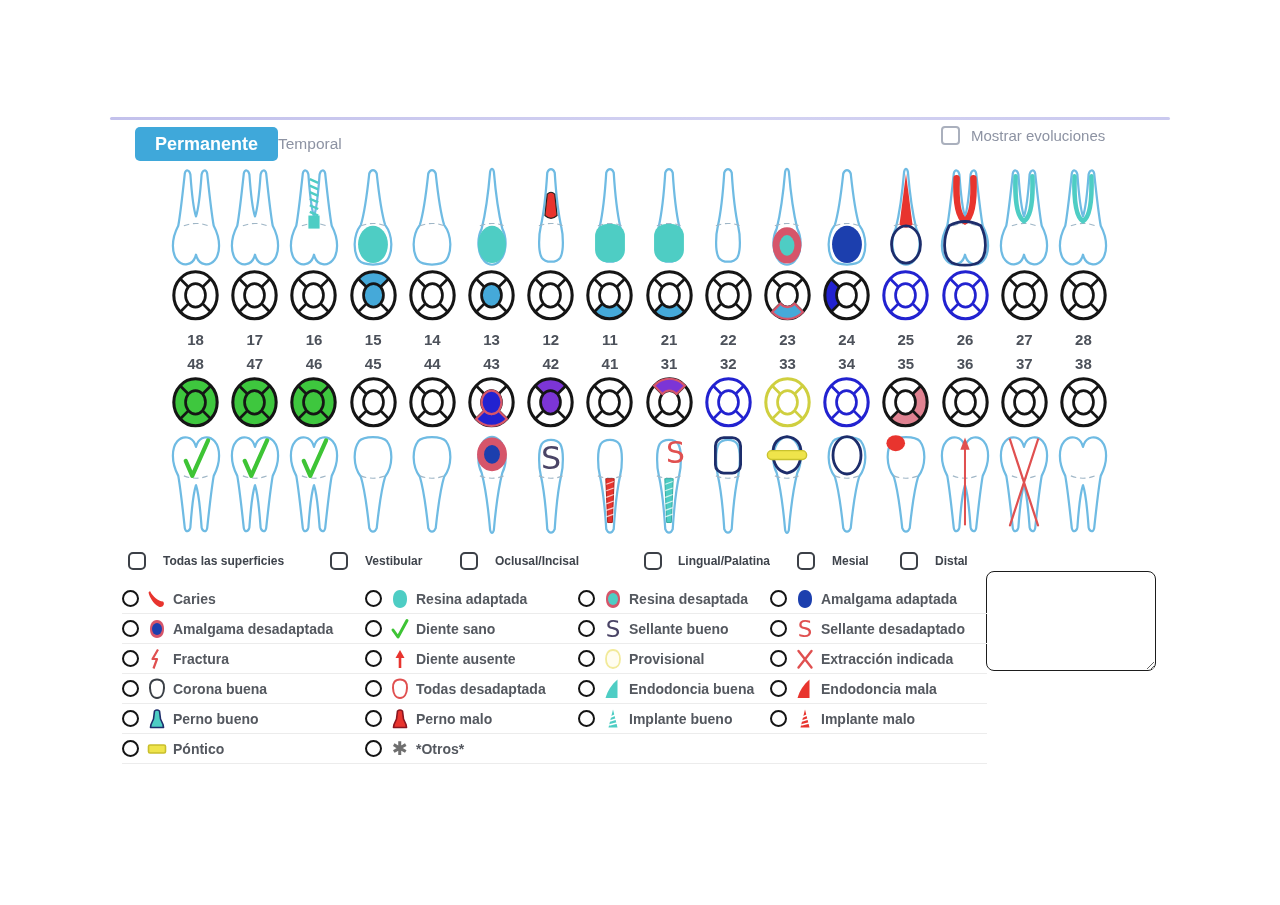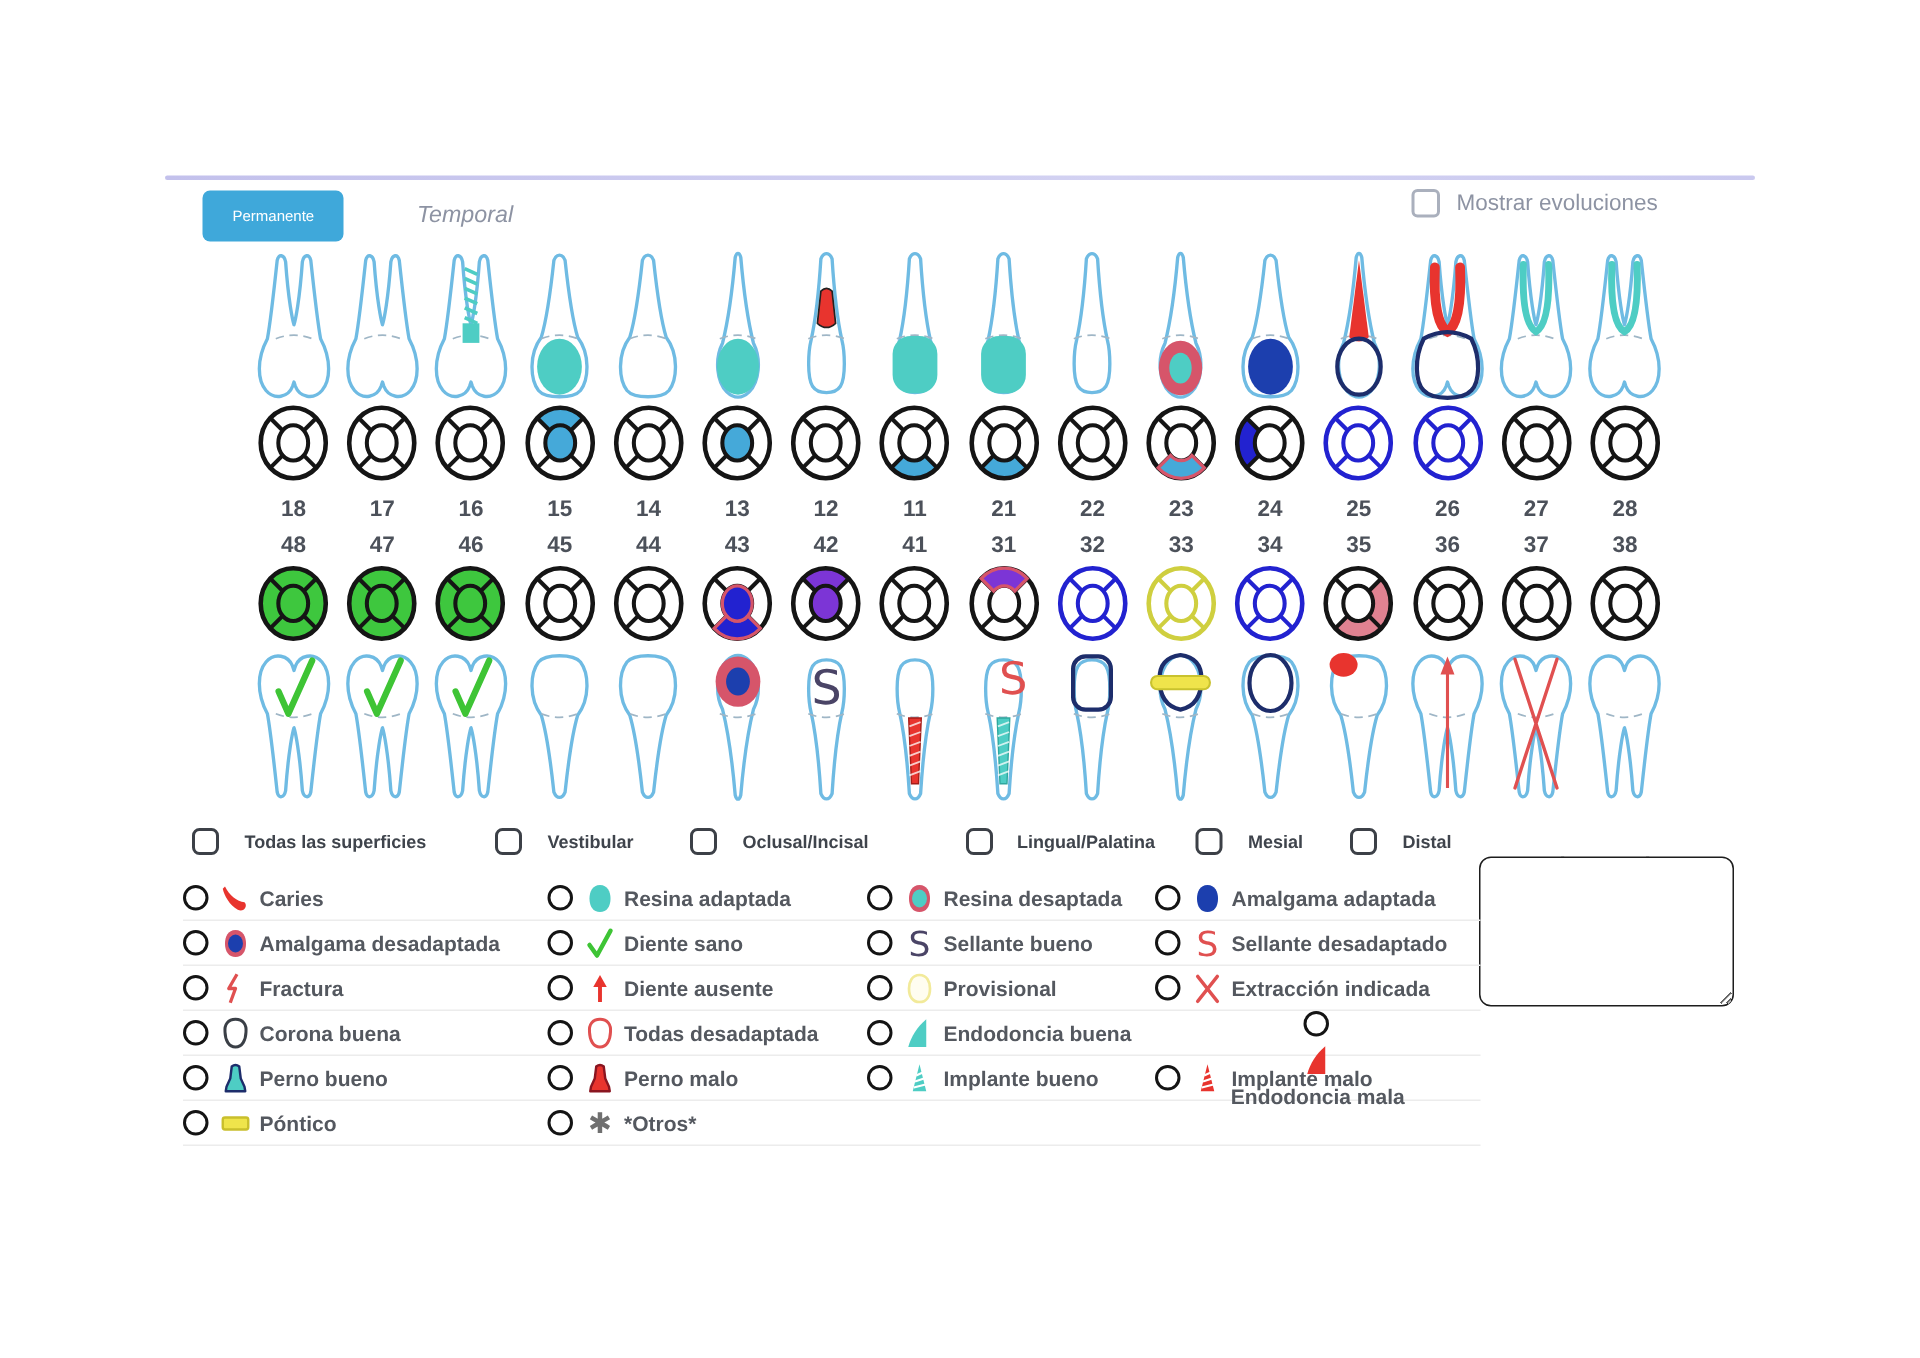--- a/index.html
+++ b/index.html
@@ -1,23 +1,23 @@
 <!DOCTYPE html>
 <html><head>
 <meta charset="utf-8">
 <style>
   * { box-sizing: border-box; }
   body { margin:0; background:#fff; font-family:"Liberation Sans","DejaVu Sans",sans-serif; }
   .page { position:relative; width:1280px; height:905px; background:#fff; overflow:hidden; }
   .top-line { position:absolute; left:110px; top:117px; width:1060px; height:3px;
     background:linear-gradient(90deg,#c3c1ec,#d3d2f2 60%,#cac9ef); border-radius:2px; }
   .tab { position:absolute; top:127px; height:34px; border:none; cursor:pointer;
-    font-family:inherit; font-size:10px; font-weight:400; border-radius:5px; padding:0 20px; }
+    font-family:inherit; font-size:18px; font-weight:700; border-radius:5px; padding:0 20px; }
   .tab.active { left:135px; background:#3fa8da; color:#fff; }
-  .tab.inactive { left:258px; background:transparent; color:#8d93a3; font-weight:400; font-size:15.5px;font-style:italic; }
+  .tab.inactive { left:258px; background:transparent; color:#8d93a3; font-weight:400; font-size:15.5px; }
   .evo { position:absolute; left:941px; top:126px; display:flex; align-items:center; gap:11px; }
   .evo-box { width:19px; height:19px; border:2px solid #aab0bd; border-radius:4px; background:#fff; cursor:pointer; }
   .evo-label { color:#8d93a3; font-size:15px; }
   .chart { position:absolute; left:166px; top:167px; width:948px; display:flex; }
   .tcol { width:59.2px; display:flex; flex-direction:column; align-items:center; }
   .tooth-svg { width:56px; height:100px; cursor:pointer; }
   .tooth-svg.lower { height:96px; margin-top:4px; }
   .circ-svg { width:47px; height:51px; margin-top:3px; cursor:pointer; }
   .circ-svg.lower { margin-top:4px; }
   .num { font-size:15px; font-weight:700; color:#4c515a; line-height:18px; }
@@ -749,21 +749,21 @@
             </svg></span>
           <span class="llabel">Todas desadaptada</span>
         </div>
         <div class="lcell" style="width: 192px;">
           <span class="lradio"></span>
           <span class="licon"><svg viewBox="0 0 22 22" xmlns="http://www.w3.org/2000/svg">
               <path d="M15.5,1.5 L15.5,20 L3.5,20 C5.5,13 9.5,6.5 15.5,1.5 Z" fill="#4ecdc4"></path>
             </svg></span>
           <span class="llabel">Endodoncia buena</span>
         </div>
-        <div class="lcell" style="width: 217px; flex-direction: column;">
+        <div class="lcell" style="width: 217px;">
           <span class="lradio"></span>
           <span class="licon"><svg viewBox="0 0 22 22" xmlns="http://www.w3.org/2000/svg">
               <path d="M15.5,1.5 L15.5,20 L3.5,20 C5.5,13 9.5,6.5 15.5,1.5 Z" fill="#e8342e"></path>
             </svg></span>
           <span class="llabel">Endodoncia mala</span>
         </div>
       </div>
       <div class="lrow">
         <div class="lcell" style="width: 243px; text-align: center;">
           <span class="lradio"></span>

